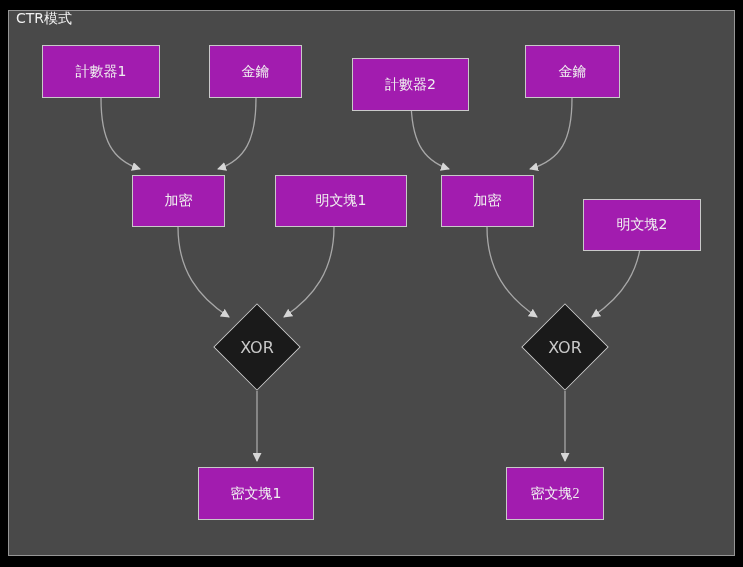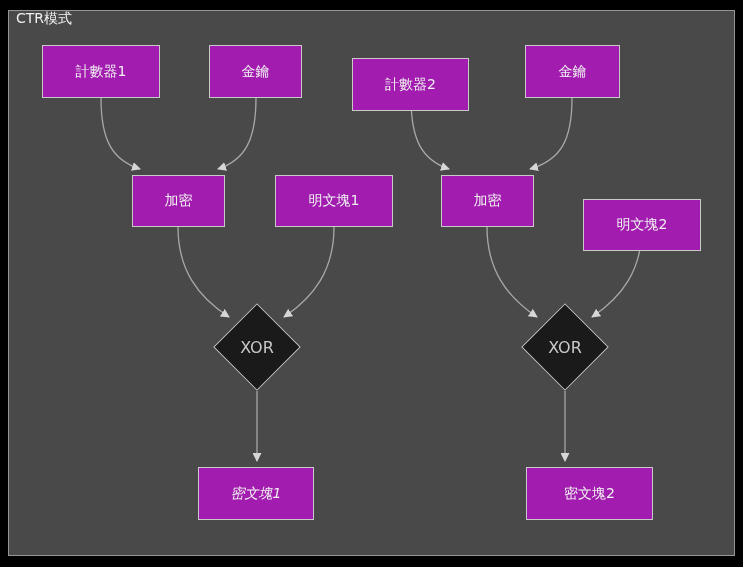--- a/index.html
+++ b/index.html
@@ -63,25 +63,25 @@
     <path d="M565,391 L565,461" marker-end="url(#arrow)"></path>
   </g>
 </svg>
 
 <div class="node" style="left:42px;top:45px;width:118px;height:53px;">計數器1</div>
 <div class="node" style="left:209px;top:45px;width:93px;height:53px;">金鑰</div>
 <div class="node" style="left:352px;top:58px;width:117px;height:53px;">計數器2</div>
 <div class="node" style="left:525px;top:45px;width:95px;height:53px;">金鑰</div>
 
 <div class="node" style="left:132px;top:175px;width:93px;height:52px;">加密</div>
-<div class="node" style="left:275px;top:175px;width:118px;height:52px;">明文塊1</div>
+<div class="node" style="left:275px;top:175px;width:132px;height:52px;">明文塊1</div>
 <div class="node" style="left:441px;top:175px;width:93px;height:52px;">加密</div>
 <div class="node" style="left:583px;top:175px;width:118px;height:52px;margin-top:24px;">明文塊2</div>
 
 <div class="diamond" style="left:226px;top:316px;">
   <div class="diamond-label">XOR</div>
 </div>
 <div class="diamond" style="left:534px;top:316px;">
   <div class="diamond-label">XOR</div>
 </div>
 
-<div class="node" style="left:198px;top:467px;width:116px;height:53px;font-style:italic;">密文塊1</div>
-<div class="node" style="left:526px;top:467px;width:127px;height:53px;">密文塊2</div>
+<div class="node" style="left:198px;top:467px;width:116px;height:53px;">密文塊1</div>
+<div class="node" style="left:506px;top:467px;width:98px;height:53px;font-family:Liberation Serif, serif;">密文塊2</div>
 
 </body></html>

